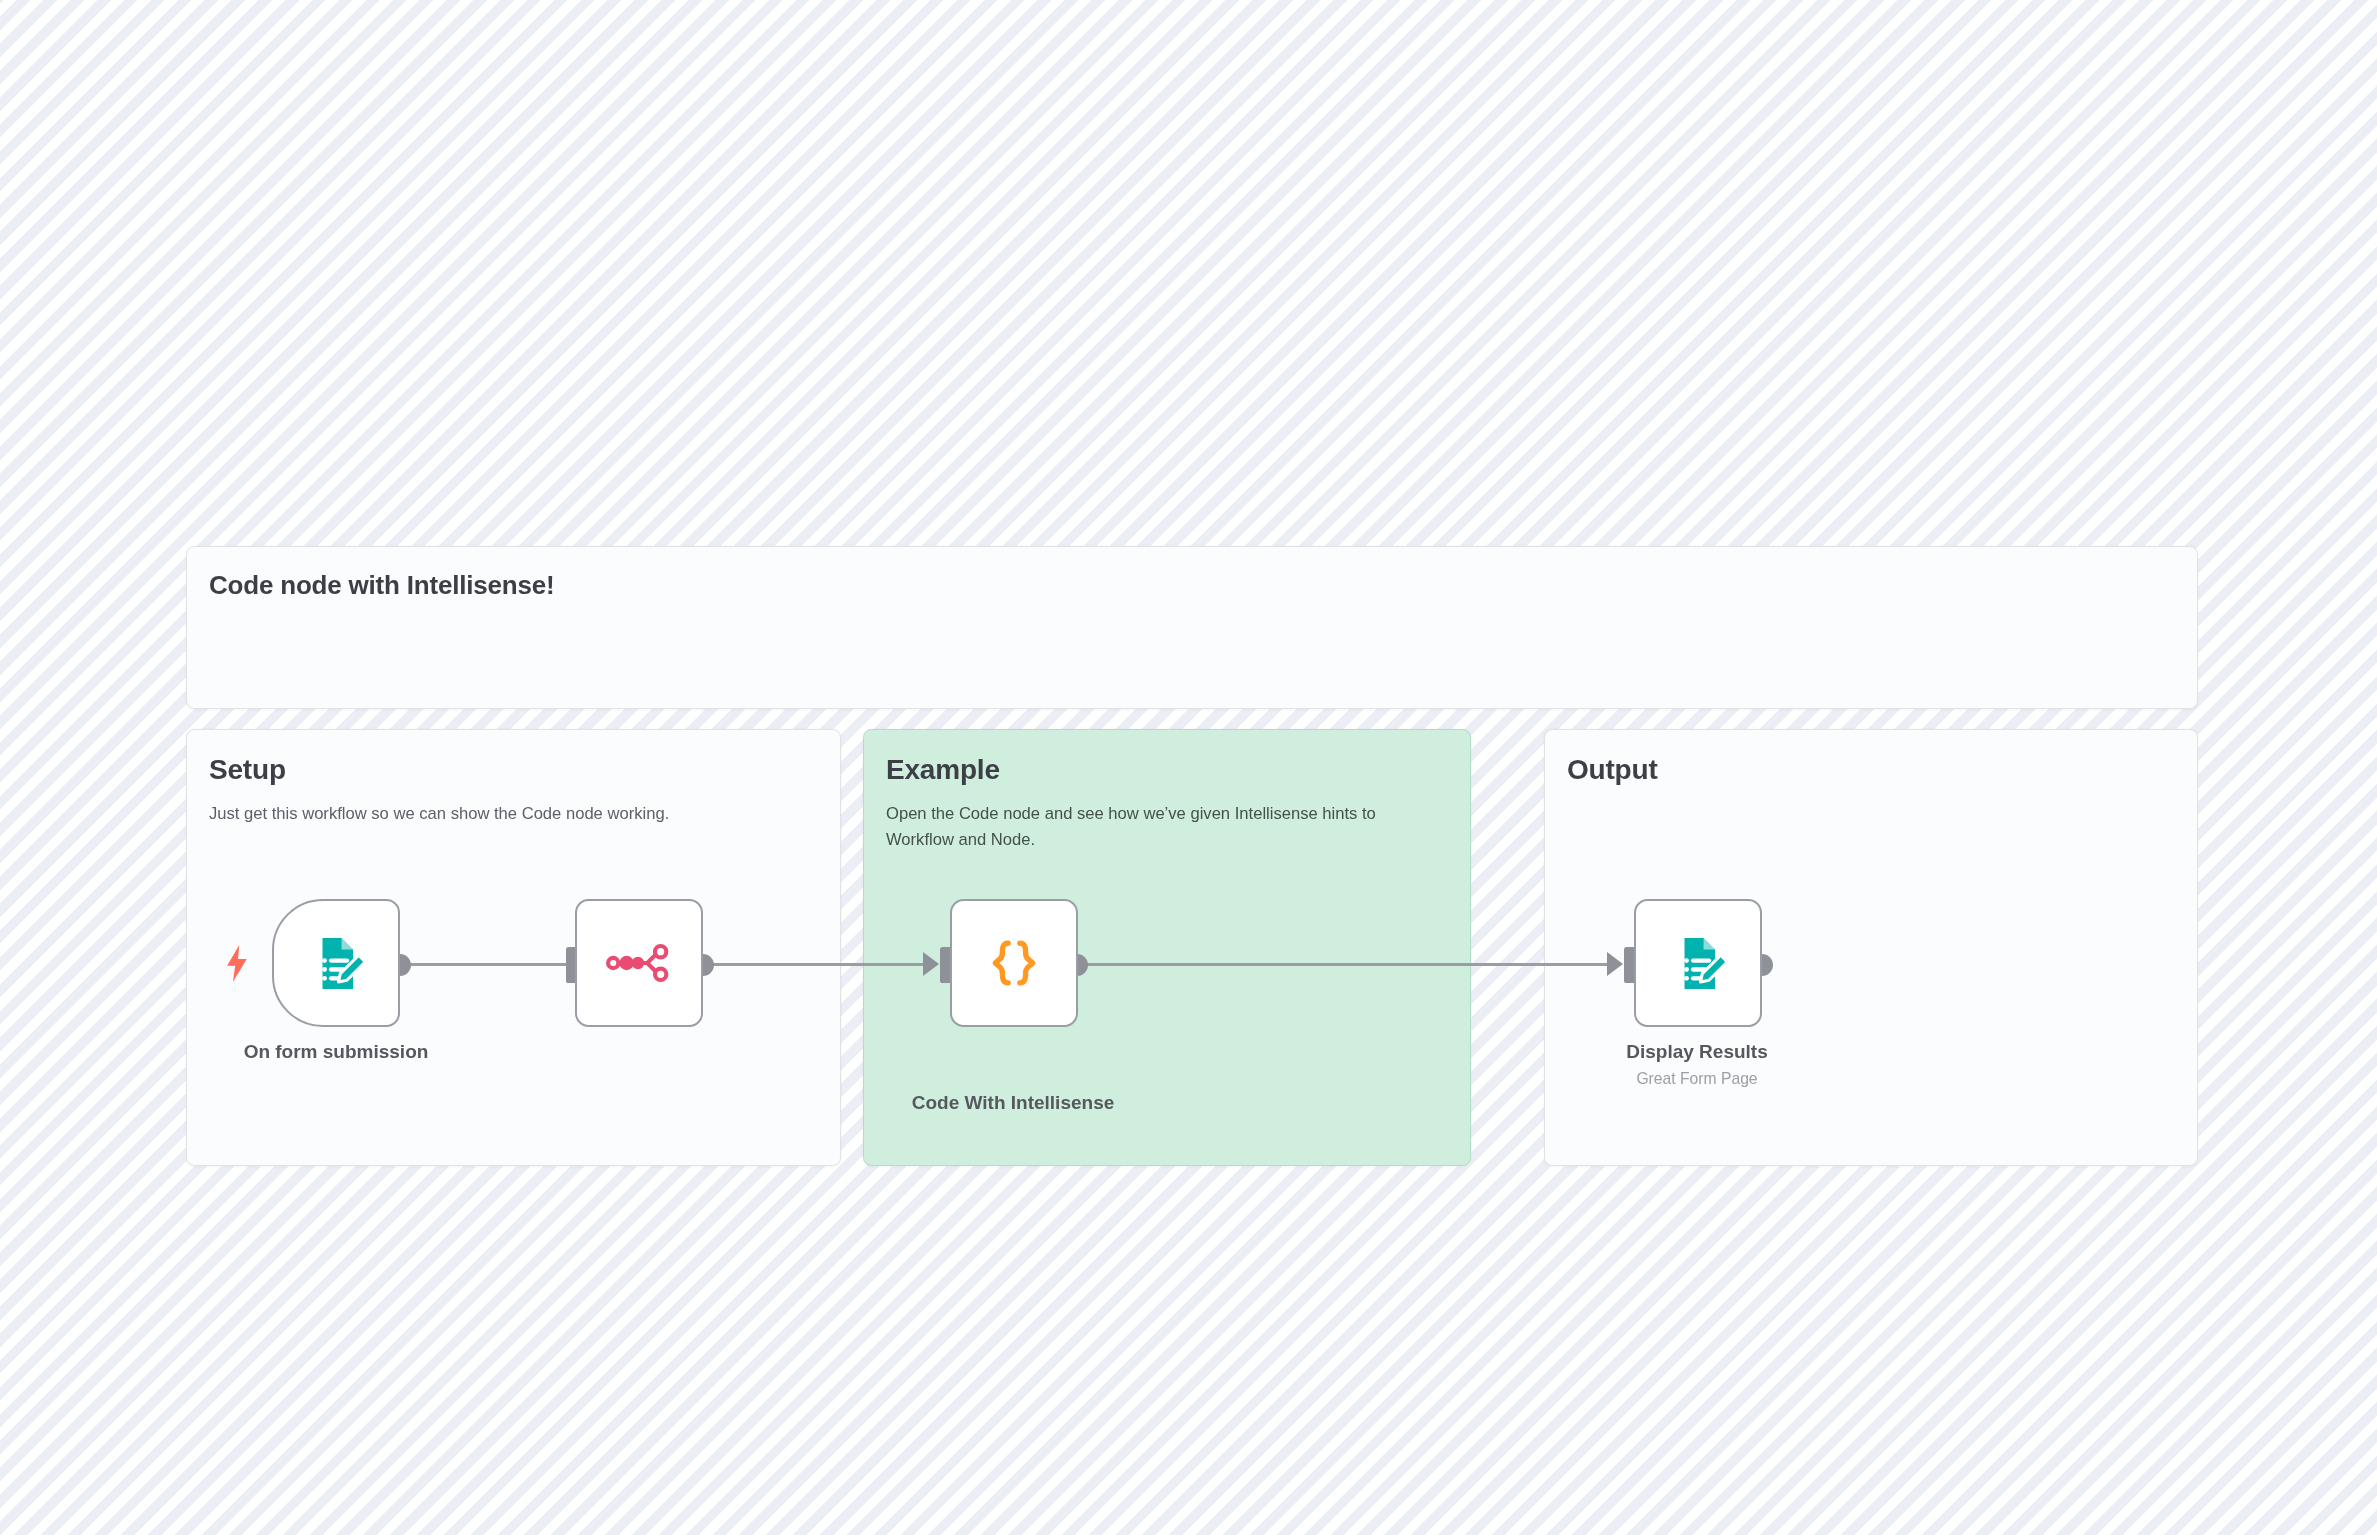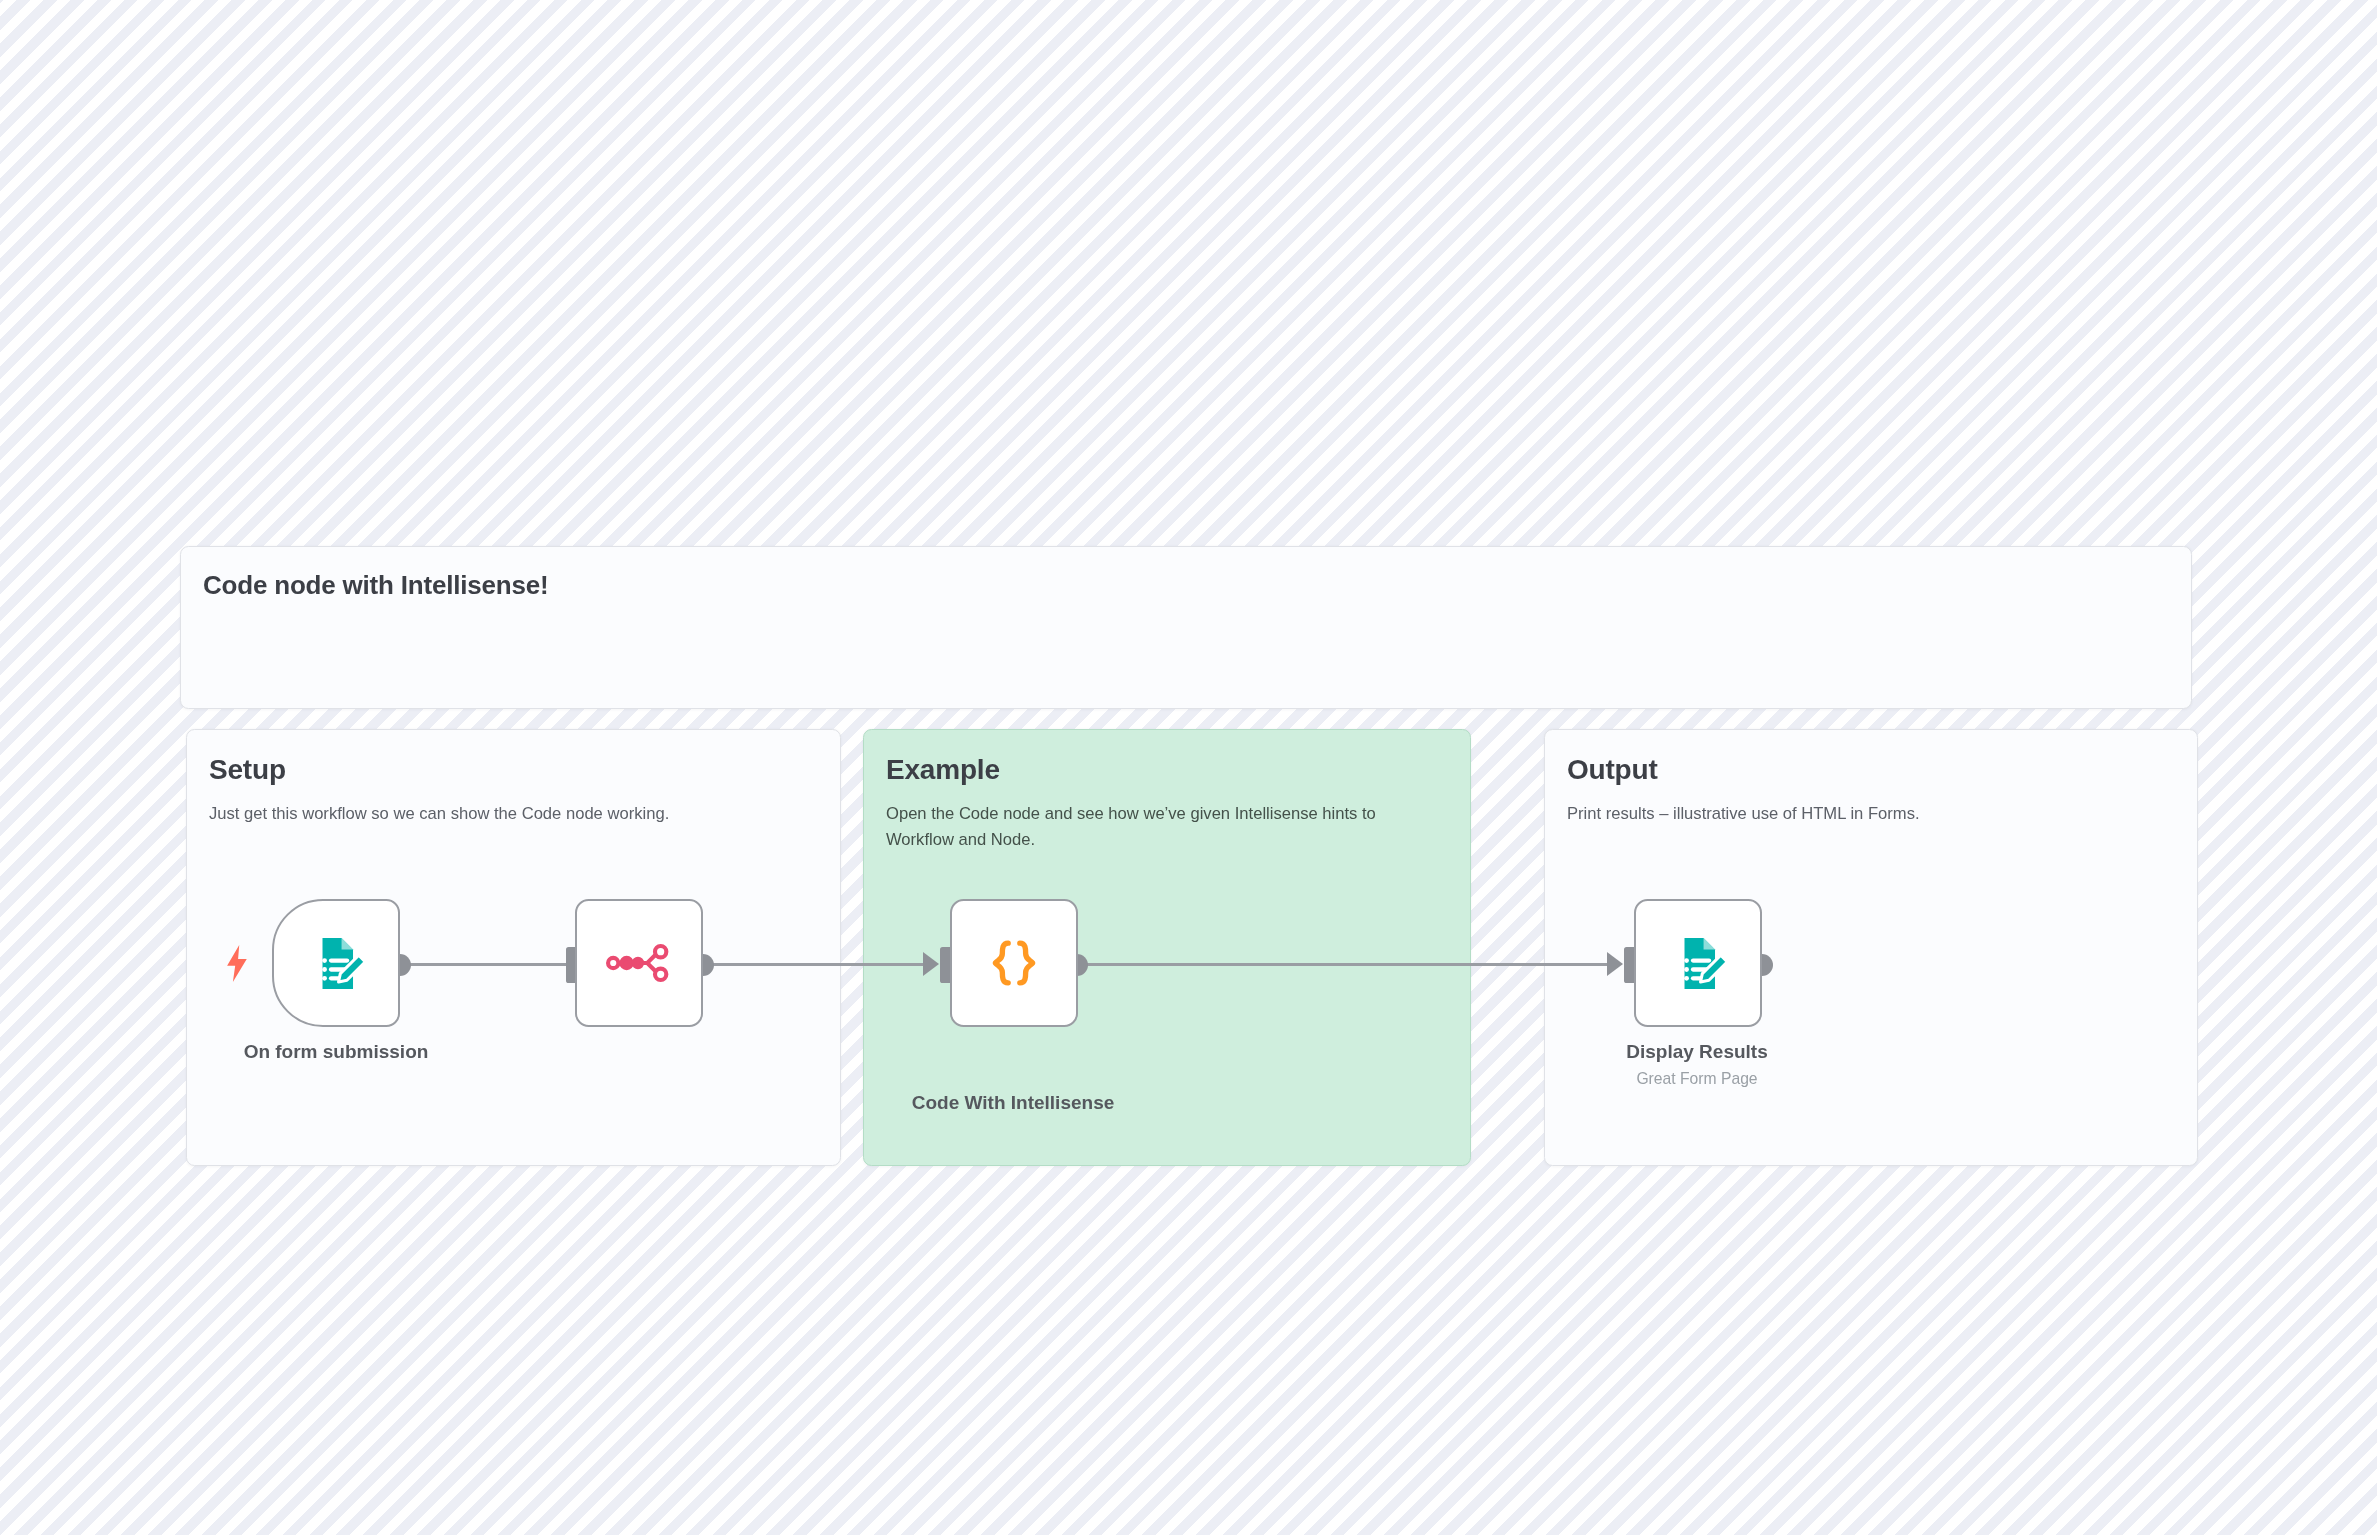--- a/index.html
+++ b/index.html
@@ -135,37 +135,36 @@
     font-size: 15.7px;
     color: #9aa0a6;
     white-space: nowrap;
   }
 </style>
 </head>
 <body>
 
 <div id="canvas">
 
-  <div class="sticky header" style="left:180px; top:546px; width:2012px; height:163px;">
+  <div class="sticky header" style="left:186px; top:546px; width:2012px; height:163px;">
     <div class="sticky-title">Code node with Intellisense!</div>
   </div>
 
   <div class="sticky" style="left:186px; top:729px; width:655px; height:437px;">
     <div class="sticky-title">Setup</div>
     <div class="sticky-desc">Just get this workflow so we can show the Code node working.</div>
   </div>
 
   <div class="sticky green" style="left:863px; top:729px; width:608px; height:437px;">
     <div class="sticky-title">Example</div>
     <div class="sticky-desc" style="max-width:596px;">Open the Code node and see how we’ve given Intellisense hints to Workflow and Node.</div>
   </div>
 
   <div class="sticky" style="left:1544px; top:729px; width:654px; height:437px;">
     <div class="sticky-title">Output</div>
-    <div class="sticky-desc">Print results – illustrative use of HTML in Forms.</div>
   </div>
 
   <div id="node-layer">
 
     <div class="edge" style="left:400px; top:963px; width:185px;"></div>
     <div class="edge-dot" style="left:389px; top:954px;"></div>
     <div class="edge-arrow" style="left:566px; top:952px;"></div>
     <div class="edge-tab" style="left:566px; top:947px;"></div>
 
     <div class="edge" style="left:703px; top:963px; width:222px;"></div>

